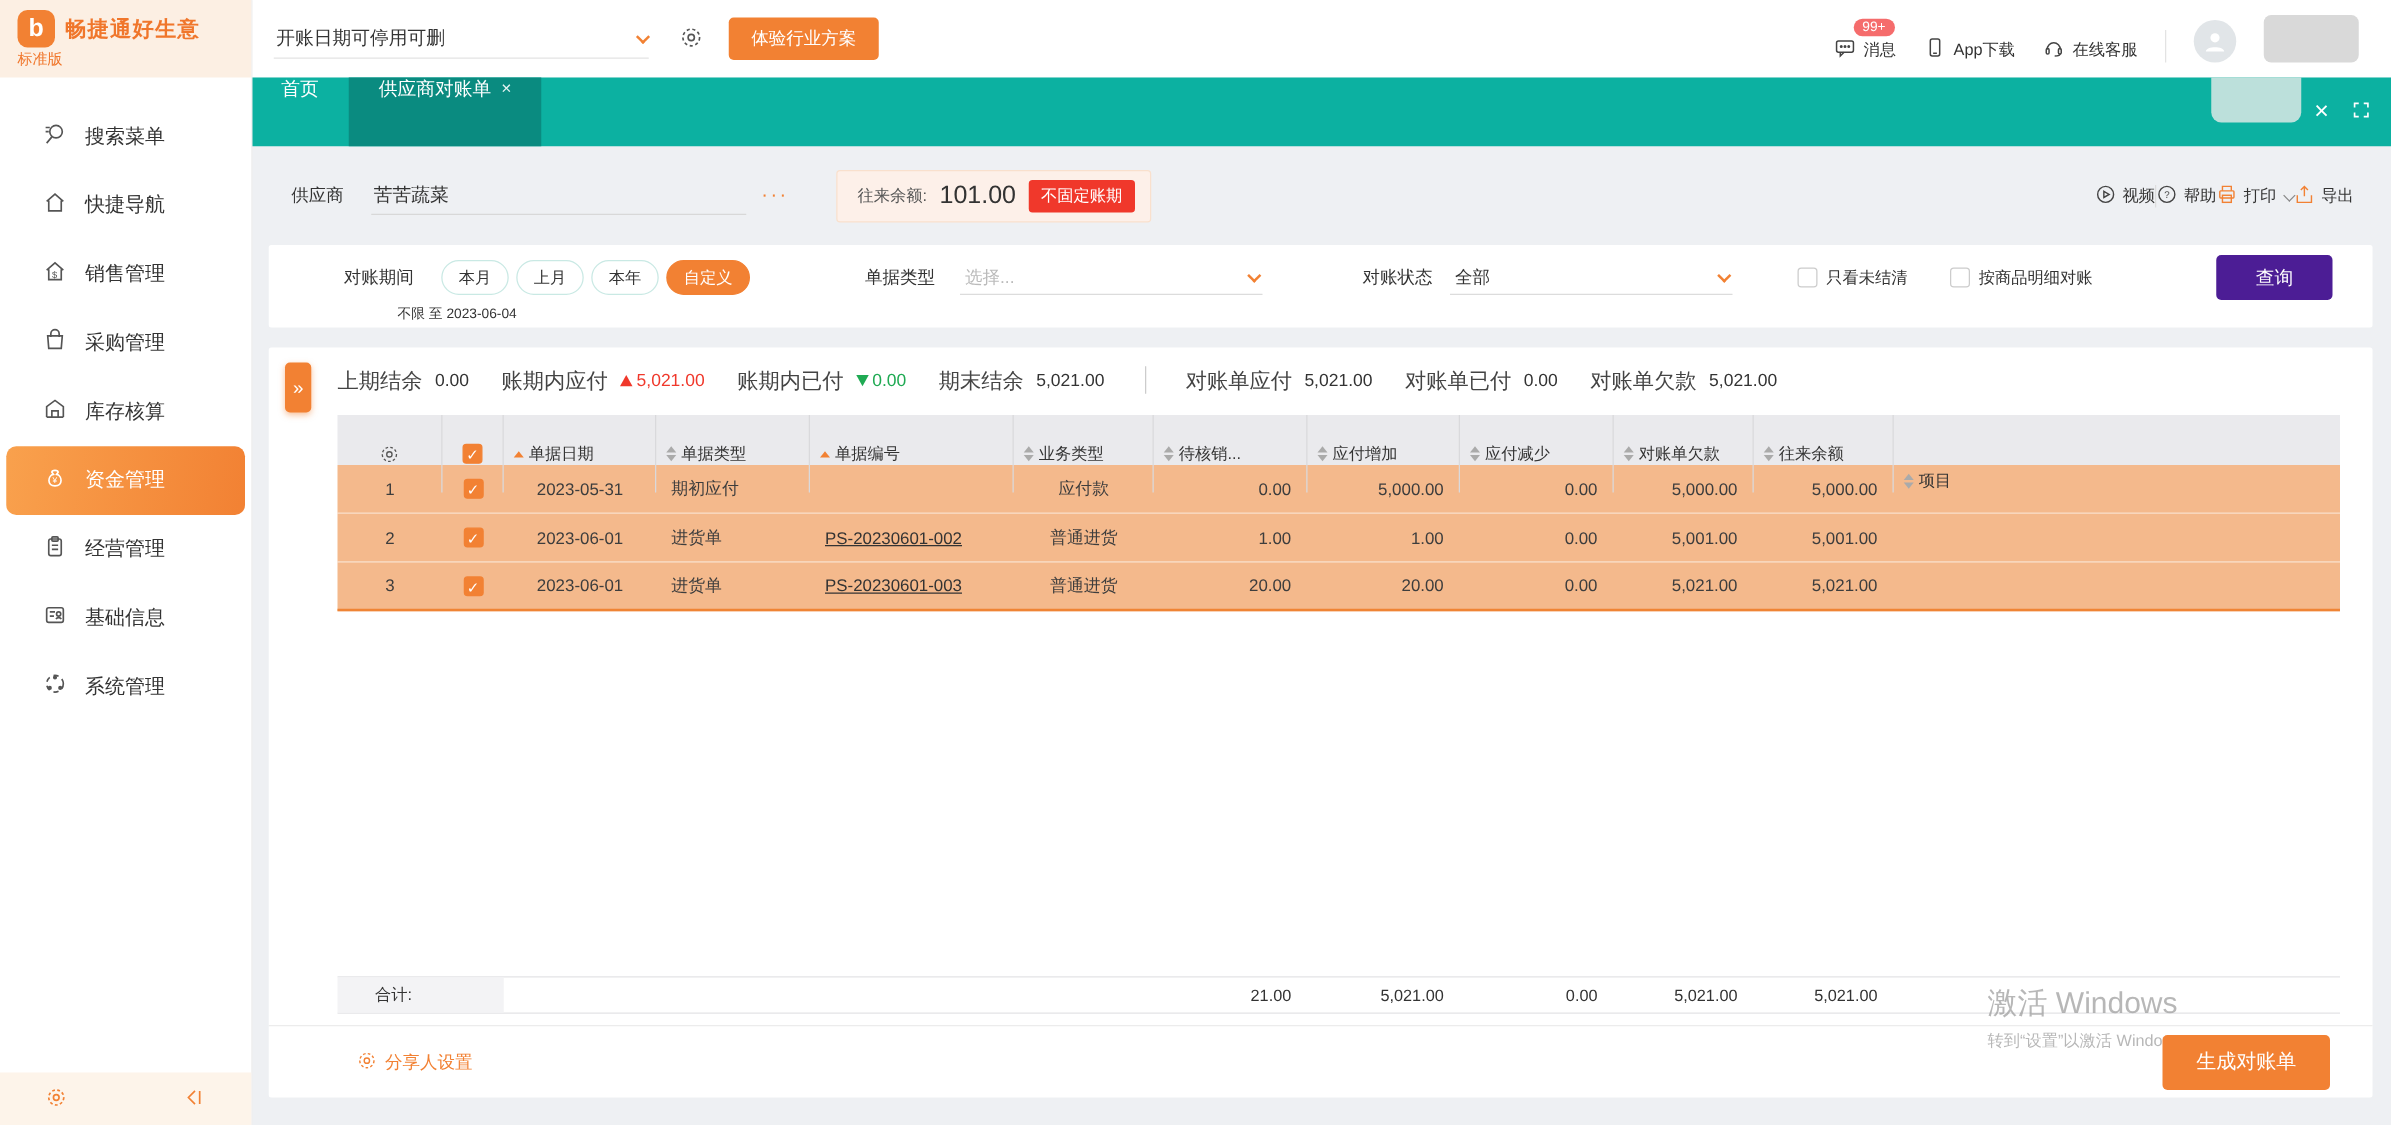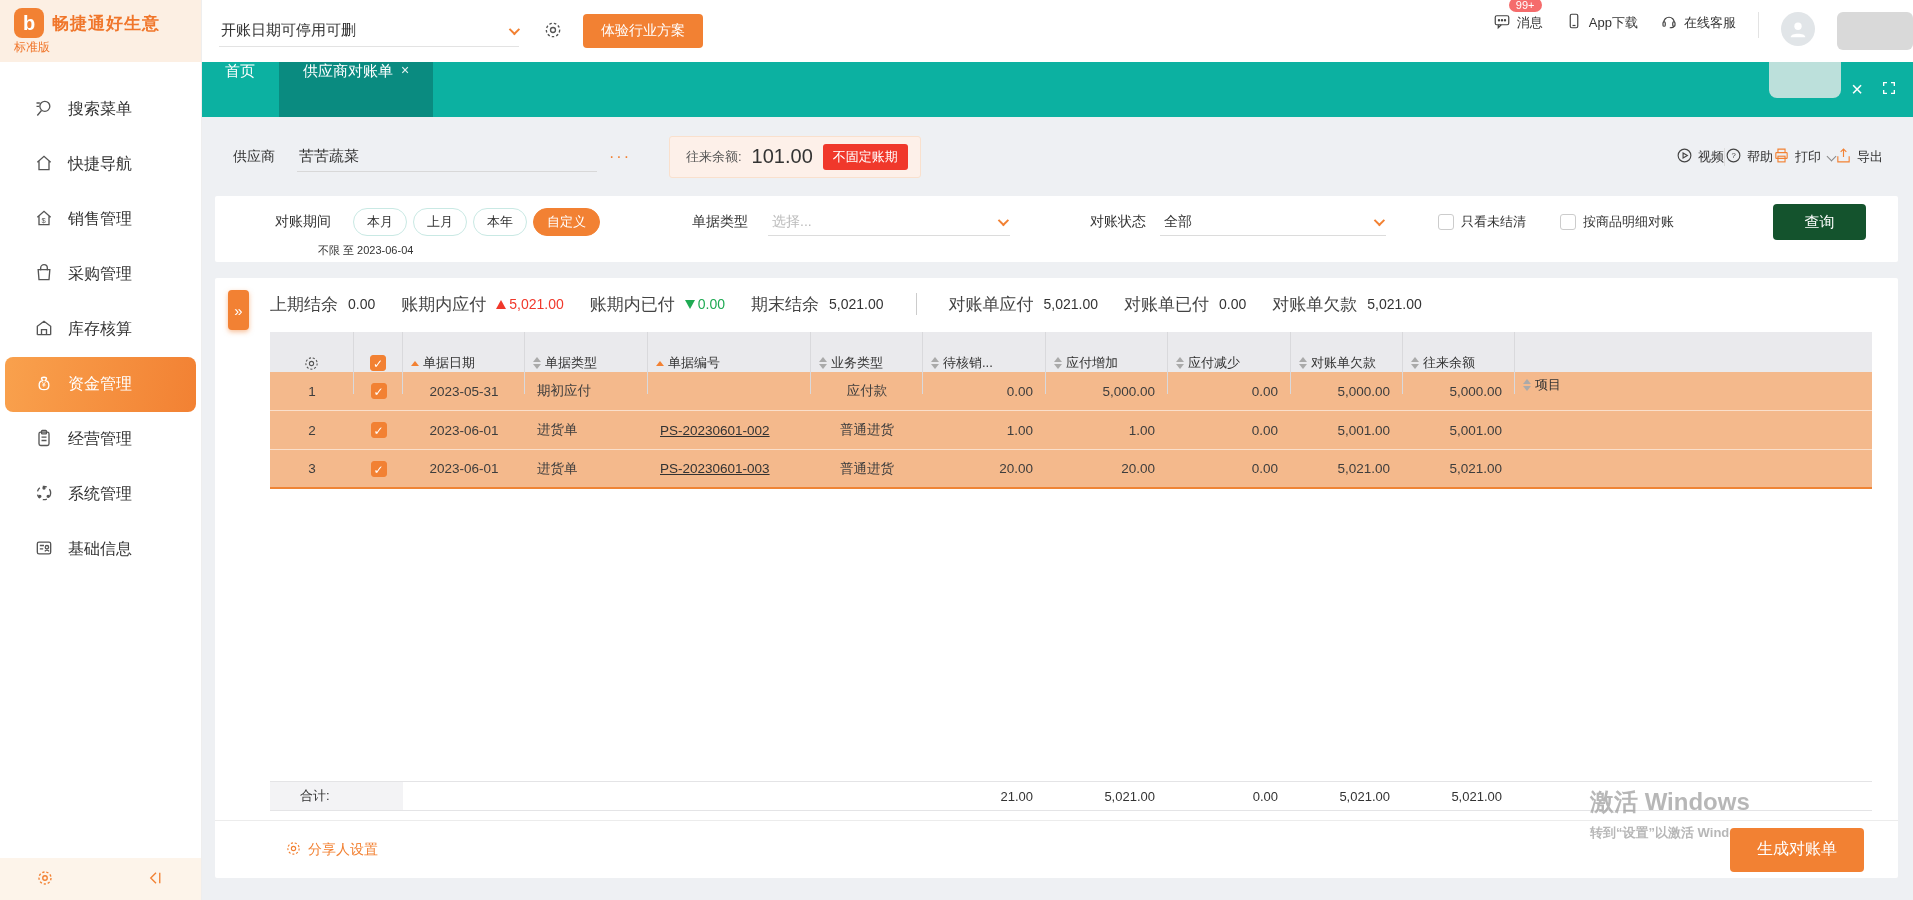--- a/index.html
+++ b/index.html
@@ -23,21 +23,21 @@
   .sidebar-footer svg { width:18px; height:18px; stroke:#f28133; fill:none; stroke-width:1.8; }
 
   
   .topbar { position:absolute; left:201px; top:0; width:1712px; height:62px; background:#fff; display:flex; align-items:center; }
   .account-select { margin-left:18px; width:300px; border-bottom:1px solid #e3e3e3; padding:6px 2px; display:flex; align-items:center; justify-content:space-between; cursor:pointer; }
   .account-select span { font-size:15px; color:#333; }
   .chev { display:inline-block; width:8px; height:8px; border-right:2px solid #f28133; border-bottom:2px solid #f28133; transform:rotate(45deg) translateY(-2px); }
   .topbar .gearbtn { margin-left:24px; cursor:pointer; }
   .topbar .gearbtn svg, .iconbtn svg { width:20px; height:20px; stroke:#555; fill:none; stroke-width:1.6; }
   .trial-btn { margin-left:20px; background:#f28133; color:#fff; border:none; border-radius:4px; height:34px; padding:0 18px; font-size:14px; cursor:pointer; }
-  .topbar-right { margin-left:auto; display:flex; align-items:flex-start; gap:22px; }
+  .topbar-right { margin-left:auto; display:flex; align-items:flex-end; gap:22px; padding-right:26px; }
   .iconbtn { display:flex; align-items:center; gap:6px; font-size:13px; color:#333; cursor:pointer; position:relative; }
   .badge { position:absolute; top:-14px; left:16px; background:#f56c6c; color:#fff; font-size:11px; border-radius:9px; padding:1px 7px; }
   .top-divider { width:1px; height:26px; background:#e3e3e3; }
   .avatar { width:34px; height:34px; border-radius:50%; background:#e1e5e8; display:flex; align-items:center; justify-content:center; cursor:pointer; }
   .avatar svg { width:22px; height:22px; fill:#fff; stroke:none; }
   .censor-name { width:76px; height:38px; background:#d9d9d9; border-radius:6px; }
 
   
   .tabbar { position:absolute; left:201px; top:62px; width:1712px; height:55px; background:#0cb1a1; display:flex; align-items:stretch; }
   .tab { display:flex; align-items:flex-start; gap:8px; padding:0 24px; color:#fff; font-size:15px; cursor:pointer; }
@@ -71,21 +71,21 @@
   .f-label { font-size:14px; color:#333; }
   .pills { display:flex; gap:6px; margin-left:22px; }
   .pill { height:28px; border:1px solid #c9e9e4; border-radius:14px; background:#fff; padding:0 13px; font-size:13px; color:#333; display:flex; align-items:center; cursor:pointer; }
   .pill.active { background:#f28133; border-color:#f28133; color:#fff; }
   .f-select { border-bottom:1px solid #dcdcdc; display:flex; align-items:center; justify-content:space-between; padding:4px 4px; cursor:pointer; }
   .placeholder { color:#bbb; font-size:14px; }
   .f-value { color:#333; font-size:14px; }
   .f-check { display:flex; align-items:center; gap:7px; font-size:13px; color:#333; cursor:pointer; }
   .cbox { width:16px; height:16px; border:1px solid #ccc; border-radius:3px; background:#fff; }
   .cbox.checked { background:#f28133; border-color:#f28133; color:#fff; font-size:12px; line-height:16px; text-align:center; }
-  .search-btn { position:absolute; right:32px; top:8px; width:93px; height:36px; background:#14532d; border:none; border-radius:4px; color:#fff; font-size:15px; cursor:pointer; }
+  .search-btn { position:absolute; right:32px; top:8px; width:93px; height:36px; background:#4c1d95; border:none; border-radius:4px; color:#fff; font-size:15px; cursor:pointer; }
   .period-range { position:absolute; left:103px; top:47px; font-size:11px; color:#333; }
 
   
   .main-panel { position:absolute; left:215px; top:278px; width:1683px; height:600px; background:#fff; border-radius:2px; }
   .expand-flag { position:absolute; left:13px; top:12px; width:21px; height:40px; background:#f28133; border-radius:4px; color:#fff; display:flex; align-items:center; justify-content:center; font-size:15px; cursor:pointer; box-shadow:0 2px 5px rgba(242,129,51,.5); }
   .stats-row { position:absolute; left:55px; top:10px; height:32px; display:flex; align-items:center; gap:26px; }
   .stat { display:flex; align-items:center; gap:10px; }
   .stat .lab { font-size:17px; color:#444; }
   .stat .val { font-size:14px; color:#333; }
   .stat .val.red { color:#f0382b; } .stat .val.green { color:#1faa53; }
@@ -118,21 +118,21 @@
   .totals-row .cell { display:flex; align-items:center; font-size:13px; color:#333; }
   .t-label { background:#f3f3f5; padding-left:30px; }
 
   
   .bottom-bar { position:absolute; left:0; bottom:0; width:1683px; height:58px; border-top:1px solid #ececec; display:flex; align-items:center; }
   .share-setting { margin-left:70px; display:flex; align-items:center; gap:6px; color:#f28133; font-size:14px; cursor:pointer; }
   .share-setting svg { width:17px; height:17px; stroke:#f28133; fill:none; stroke-width:1.6; }
   .generate-btn { margin-left:auto; margin-right:34px; width:134px; height:44px; background:#f28133; border:none; border-radius:4px; color:#fff; font-size:16px; cursor:pointer; position:relative; z-index:3; }
 
   
-  .watermark { position:absolute; left:1375px; top:508px; color:rgba(145,145,145,.65); z-index:2;font-weight:bold; }
+  .watermark { position:absolute; left:1375px; top:508px; color:rgba(145,145,145,.65); z-index:2; }
   .watermark .w1 { font-size:24px; }
   .watermark .w2 { font-size:13px; margin-top:6px; }
 </style>
 </head>
 <body>
 
 <div class="app">
 
   <div class="sidebar">
     <div class="logo-block">
@@ -185,35 +185,35 @@
       <div class="menu-item">
         <span><svg viewBox="0 0 24 24">
               <rect x="6" y="5" width="12" height="16" rx="2"></rect>
               <rect x="9" y="3" width="6" height="4" rx="1"></rect>
               <path d="M9 11h6 M9 15h6"></path>
             </svg></span>
         <span>经营管理</span>
       </div>
       <div class="menu-item">
         <span><svg viewBox="0 0 24 24">
+              <rect x="4" y="5" width="16" height="14" rx="2"></rect>
+              <path d="M7 9h5 M7 13h4"></path>
+              <circle cx="15.5" cy="11" r="2"></circle>
+              <path d="M13 16 c1-2,4-2,5 0"></path>
+            </svg></span>
+        <span>基础信息</span>
+      </div>
+      <div class="menu-item">
+        <span><svg viewBox="0 0 24 24">
               <circle cx="12" cy="12" r="8" stroke-dasharray="5 4"></circle>
               <circle cx="12" cy="6" r="1.2" fill="#555"></circle>
               <circle cx="7" cy="16" r="1.2" fill="#555"></circle>
               <circle cx="17" cy="16" r="1.2" fill="#555"></circle>
             </svg></span>
         <span>系统管理</span>
-      </div>
-      <div class="menu-item">
-        <span><svg viewBox="0 0 24 24">
-              <rect x="4" y="5" width="16" height="14" rx="2"></rect>
-              <path d="M7 9h5 M7 13h4"></path>
-              <circle cx="15.5" cy="11" r="2"></circle>
-              <path d="M13 16 c1-2,4-2,5 0"></path>
-            </svg></span>
-        <span>基础信息</span>
       </div>
     </div>
     <div class="sidebar-footer">
       <span><svg viewBox="0 0 24 24">
             <circle cx="12" cy="12" r="3"></circle>
             <circle cx="12" cy="12" r="8" stroke-dasharray="3 2.5"></circle>
           </svg></span>
       <span><svg viewBox="0 0 24 24">
             <path d="M12 5 L5 12 L12 19 M17 5 V19"></path>
           </svg></span>

